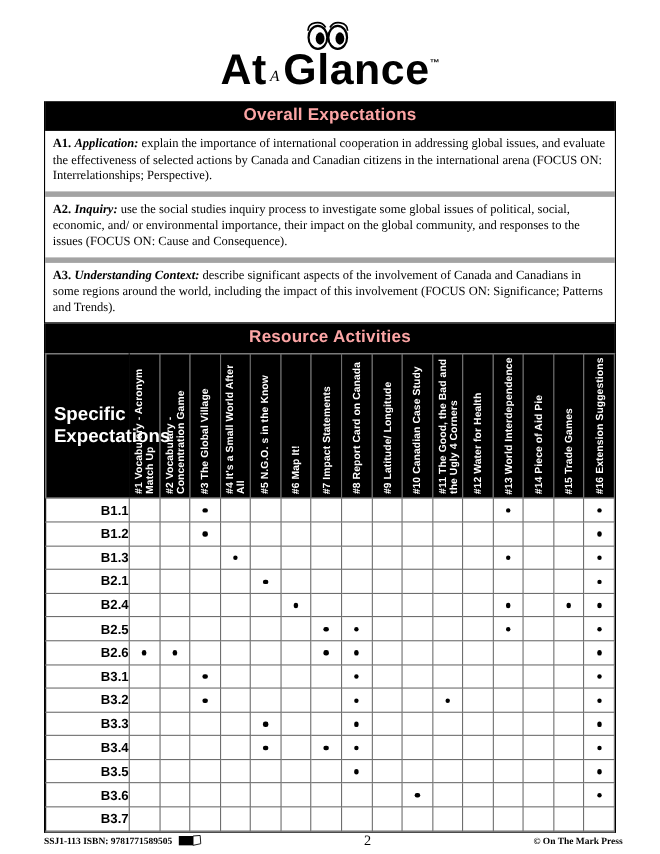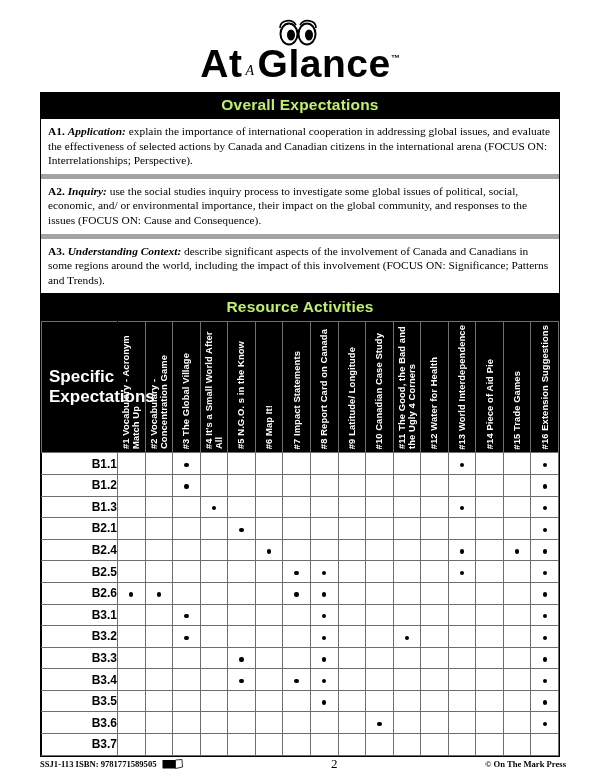--- a/index.html
+++ b/index.html
@@ -54,21 +54,21 @@
 
   
   .sheet{
     margin:0 40px;
     border:1px solid #000;
     border-top:none;
     box-sizing:border-box;
   }
   .band{
     background:#000;
-    color:#bef264;
+    color:#fca5a5;
     text-align:center;
     font-family:"Liberation Sans", sans-serif;
     font-weight:bold;
     font-size:15.5px;
     padding:4px 0 5px 0;
     letter-spacing:.2px;
   }
   .expect{
     padding:5px 6px 6px 7px;
     font-size:11.4px;

